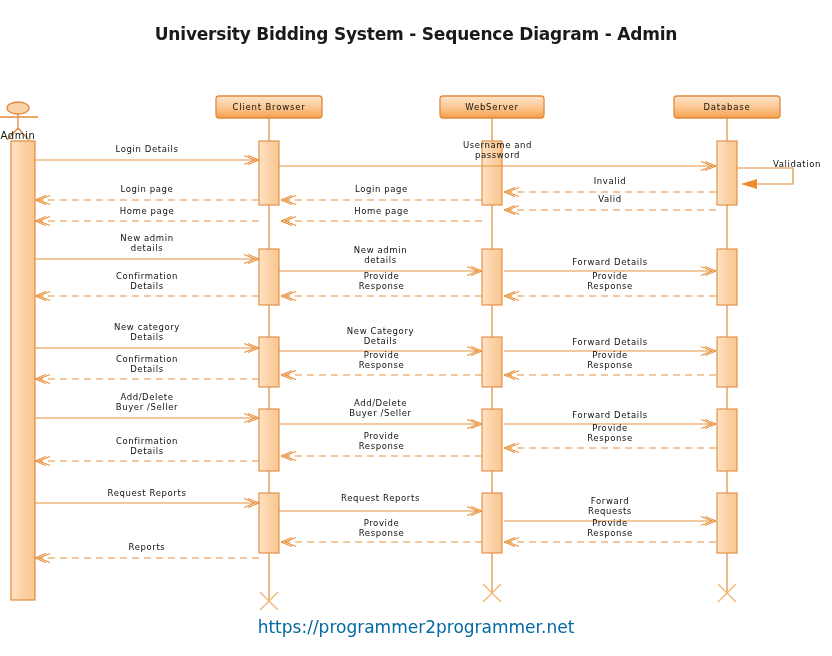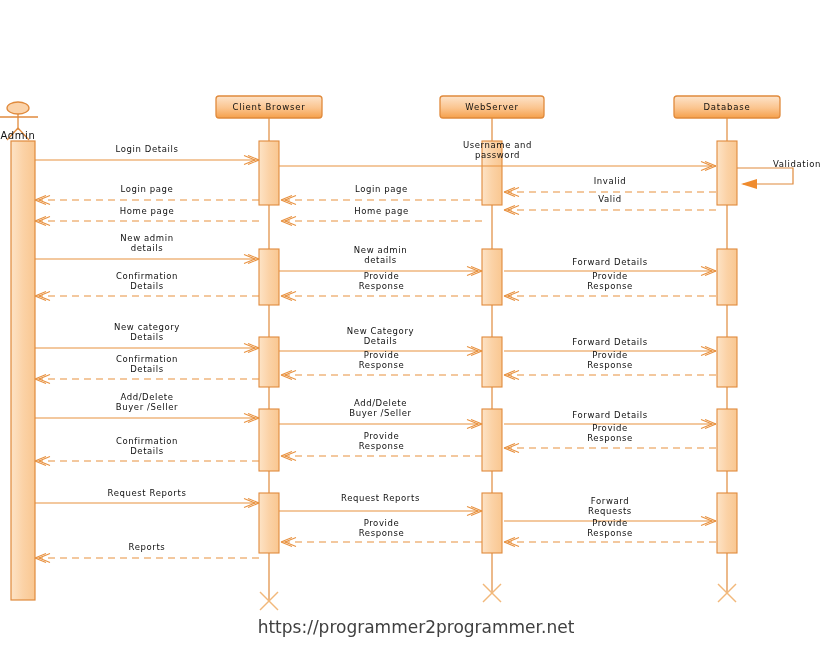--- a/index.html
+++ b/index.html
@@ -38,21 +38,21 @@
   }
 
   .footer-url {
     position: absolute;
     left: 0;
     top: 617px;
     width: 832px;
     text-align: center;
     font-family: "DejaVu Sans", "Liberation Sans", sans-serif;
     font-size: 17px;
-    color: #404040;
+    color: #0369a1;
     font-weight: normal;
   }
 
   svg#scene {
     position: absolute;
     left: 0;
     top: 0;
     width: 832px;
     height: 656px;
   }
@@ -80,20 +80,21 @@
     letter-spacing: 0.6px;
     text-anchor: middle;
     dominant-baseline: middle;
   }
 </style>
 </head>
 <body>
 
 <div id="diagram-root">
 
+  <div class="diagram-title">University Bidding System - Sequence Diagram - Admin</div>
 
   <svg id="scene" viewBox="0 0 832 656" xmlns="http://www.w3.org/2000/svg">
     <defs>
       <linearGradient id="headGrad" x1="0" y1="0" x2="0" y2="1">
         <stop offset="0%" stop-color="#fde4cb"></stop>
         <stop offset="55%" stop-color="#fbc48e"></stop>
         <stop offset="100%" stop-color="#f5a04a"></stop>
       </linearGradient>
       <linearGradient id="actGrad" x1="0" y1="0" x2="1" y2="0">
         <stop offset="0%" stop-color="#fde3c6"></stop>

